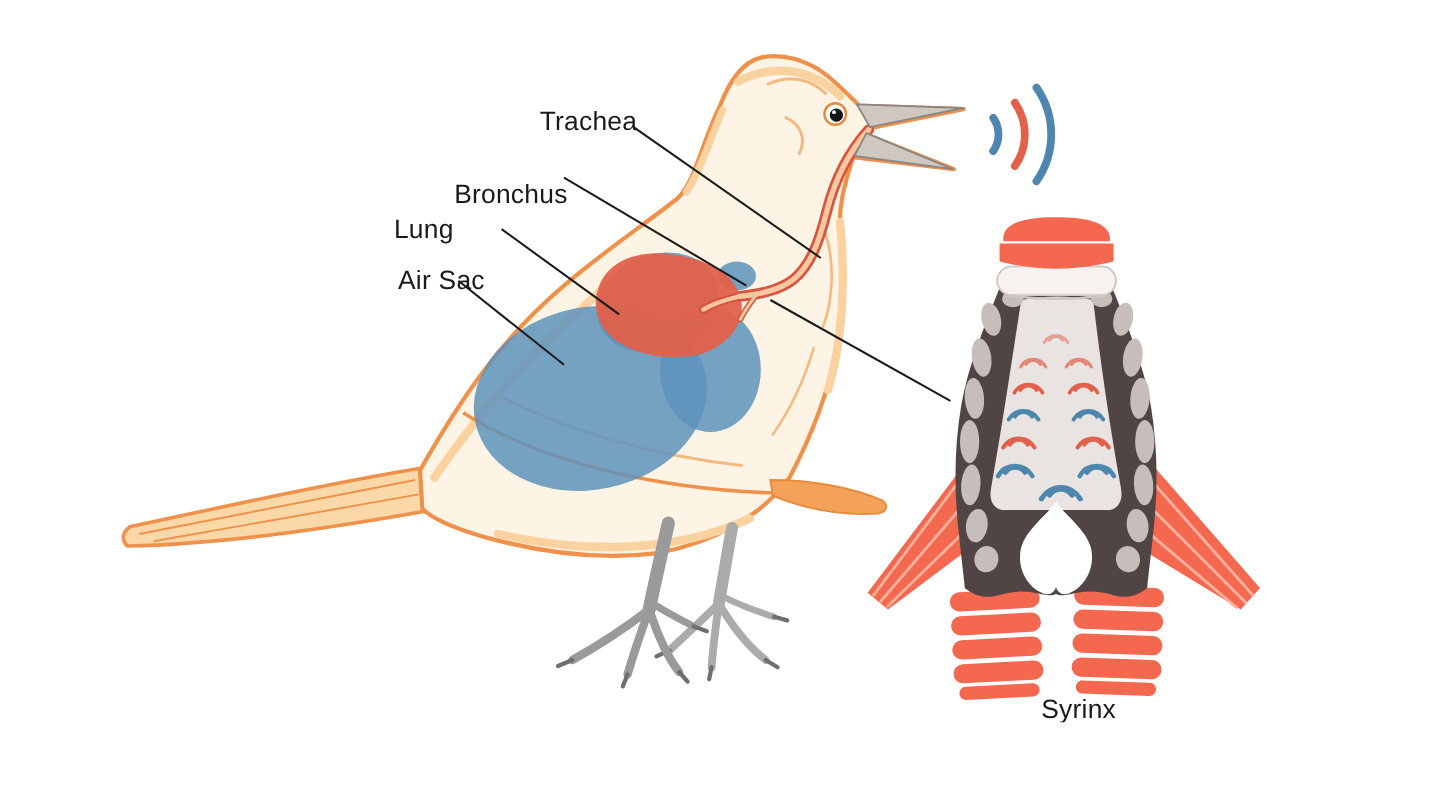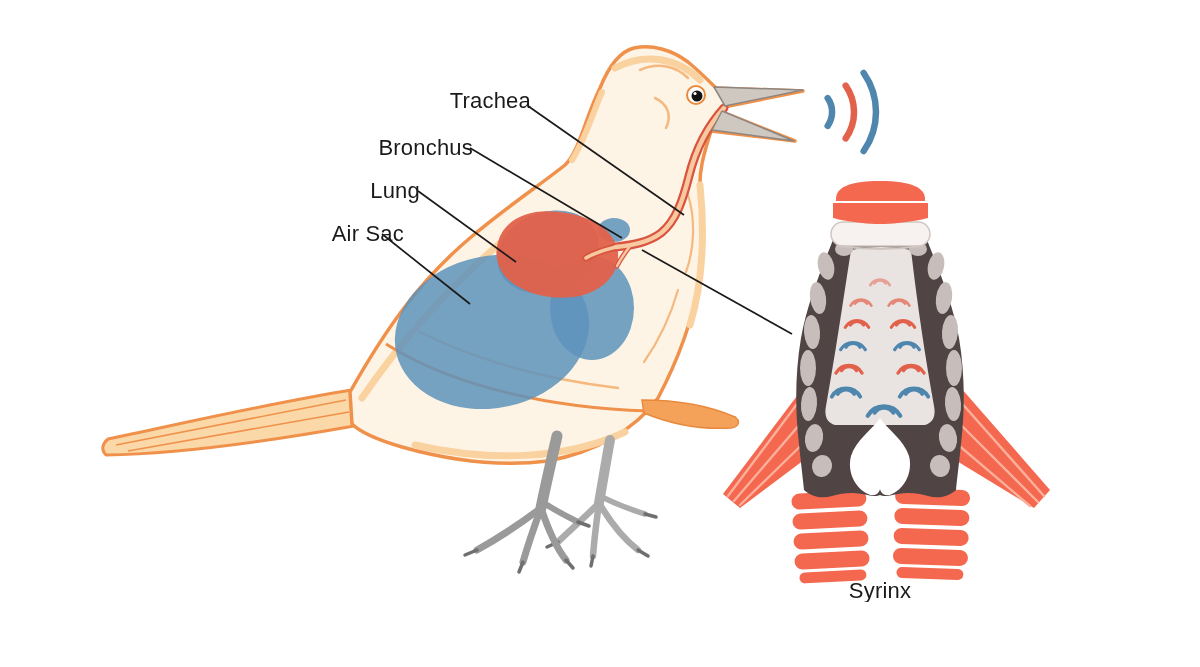--- a/index.html
+++ b/index.html
@@ -6,24 +6,24 @@
   .stage{
     position:relative;width:1200px;height:602px;background:var(--c-background,#FFFFFF);
     overflow:hidden;font-family:"Liberation Sans",sans-serif;padding-left:10px;
   }
   svg{position:absolute;left:0;top:0;}
   .lbl{
     position:absolute;font-size:22px;line-height:1.1;color:var(--c-text,#1A1A1A);
     white-space:nowrap;letter-spacing:.2px;
   }
   #lbl-trachea{top:89px;right:679px;}
-  #lbl-bronchus{top:136px;right:737px;}
-  #lbl-lung{top:179px;right:790px;}
+  #lbl-bronchus{top:150px;right:737px;}
+  #lbl-lung{top:179px;right:832px;}
   #lbl-airsac{top:222px;right:806px;}
-  #lbl-syrinx{top:579px;left:830px;width:100px;text-align:center;}
+  #lbl-syrinx{top:579px;left:830px;width:100px;text-align:right;}
 
   
   .f-body{fill:var(--c-body-fill,#FEF4E5);stroke:var(--c-outline,#F0914B);stroke-width:3.5;stroke-linejoin:round;}
   .f-tail{fill:var(--c-tail-fill,#FBD8A8);stroke:var(--c-outline,#F0914B);stroke-width:3;stroke-linejoin:round;}
   .ln-outline{stroke:var(--c-outline,#F0914B);fill:none;}
   .ln-shade{stroke:var(--c-body-shade,#FAD2A0);fill:none;stroke-linecap:round;}
   .ln-fine{stroke:var(--c-feather-line,#F5B87E);fill:none;stroke-linecap:round;}
   .f-sac{fill:var(--c-air-sac,#5E93BC);fill-opacity:.85;}
   .f-lung{fill:var(--c-lung,#E2614B);fill-opacity:.95;}
   .tr-out{stroke:var(--c-trachea-outer,#D9543F);fill:none;stroke-linecap:round;}

